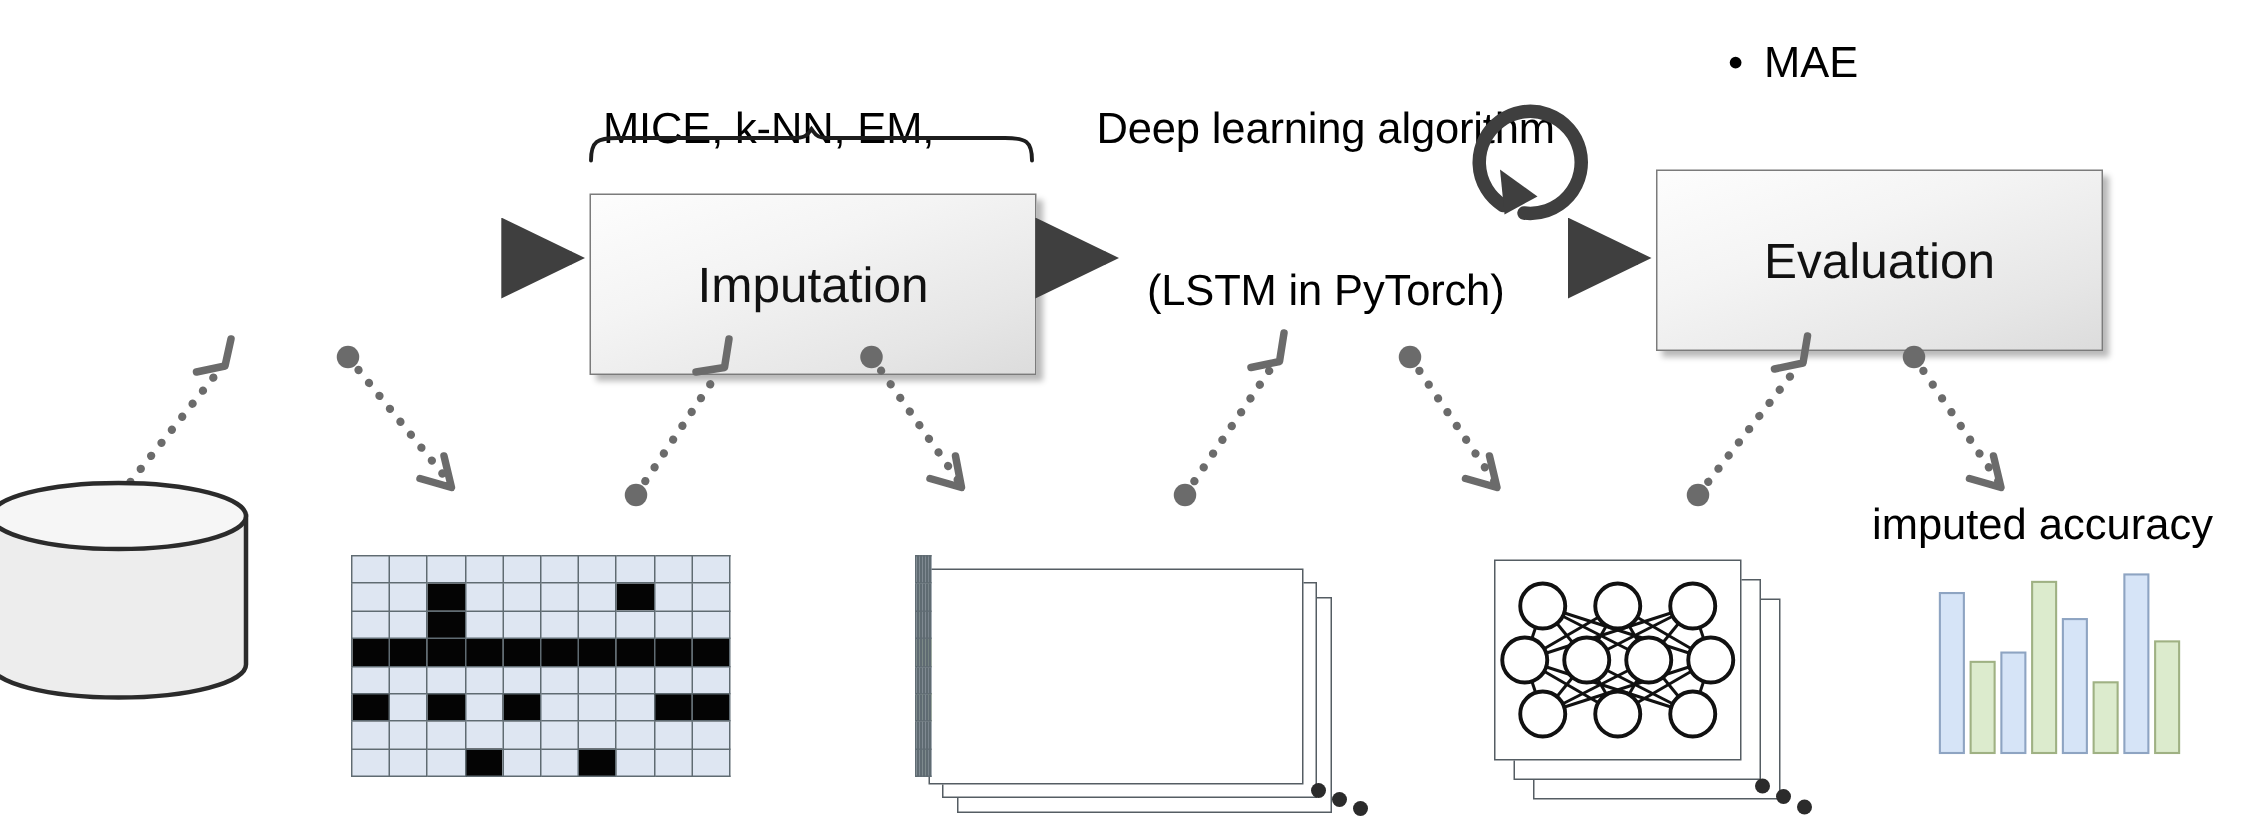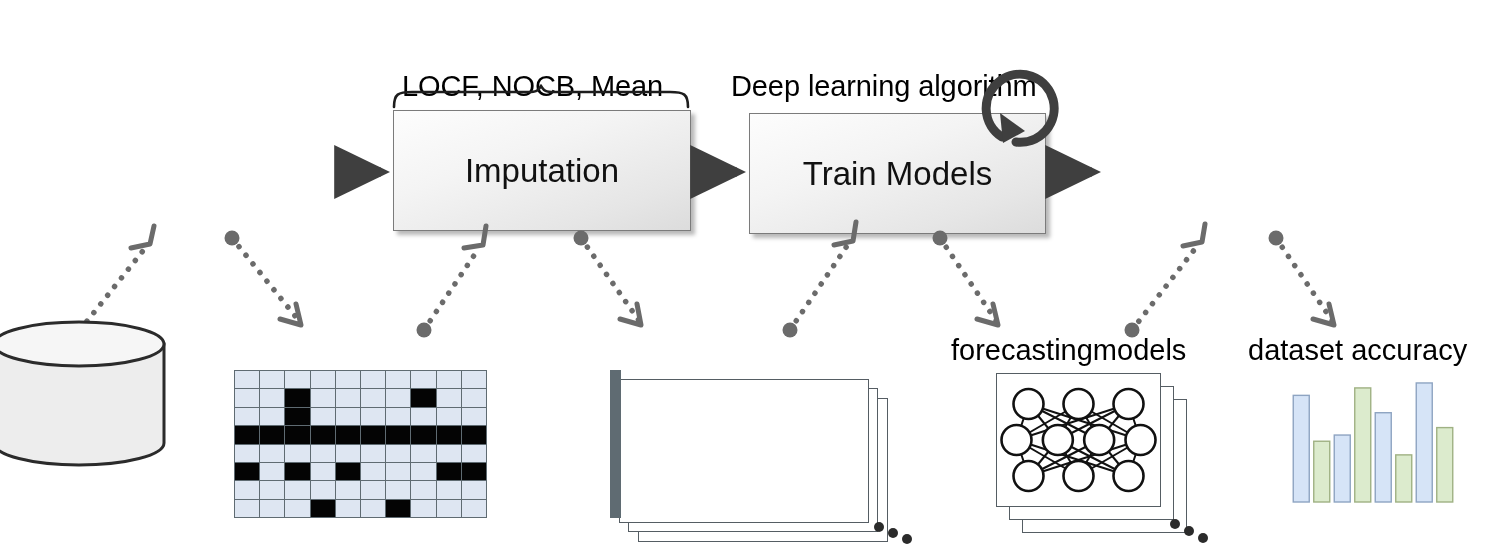--- a/index.html
+++ b/index.html
@@ -88,48 +88,49 @@
     background: #ffffff;
     border: 1.6px solid #555d63;
   }
 </style>
 </head>
 <body>
 
 <div id="stage">
 
   <div class="anno-text" style="left:402px; top:-4px;">
+    <div>MICE, k-NN, EM,</div>
     <div>LOCF, NOCB, Mean</div>
   </div>
 
   <div class="anno-text" style="left:731px; top:-4px;">
     <div>Deep learning algorithm</div>
     <div style="text-align:center;">(LSTM in PyTorch)</div>
   </div>
 
   <div class="bullet-list" style="left:1152px; top:22px;">
-  </div>
-
-
-  <div class="stage-box" style="left:393px; top:110px; width:296px; height:119px;">
+    <div class="bullet-row"><span class="bullet-dot">•</span><span>MAE</span></div>
+  </div>
+
+
+  <div class="stage-box" style="left:393px; top:129px; width:296px; height:119px;">
     <span class="stage-box-label">Imputation</span>
   </div>
 
-  <div class="stage-box" style="left:749px; top:113px; width:295px; height:119px;">
-    <span class="stage-box-label">Train Models</span>
-  </div>
-
+
+  <div class="stage-box" style="left:1104px; top:113px; width:296px; height:119px;">
+    <span class="stage-box-label">Evaluation</span>
+  </div>
 
   <div class="cyl-label" style="left:22px; top:380px;">datasets</div>
 
 
 
-  <div class="artifact-label" style="left:951px; top:334px;"><span>forecasting</span><span>models</span></div>
-
-  <div class="artifact-label" style="left:1248px; top:334px;">dataset accuracy</div>
+
+  <div class="artifact-label" style="left:1248px; top:334px;">imputed accuracy</div>
 
   <div class="grid-wrap" style="left:234px; top:370px;">
     <table class="mini-grid" id="grid-refined">
         <tbody>
           <tr>
             <td class="cell-light" style="width:24.2px;height:17.4px;"></td>
             <td class="cell-light" style="width:24.2px;height:17.4px;"></td>
             <td class="cell-light" style="width:24.2px;height:17.4px;"></td>
             <td class="cell-light" style="width:24.2px;height:17.4px;"></td>
             <td class="cell-light" style="width:24.2px;height:17.4px;"></td>

